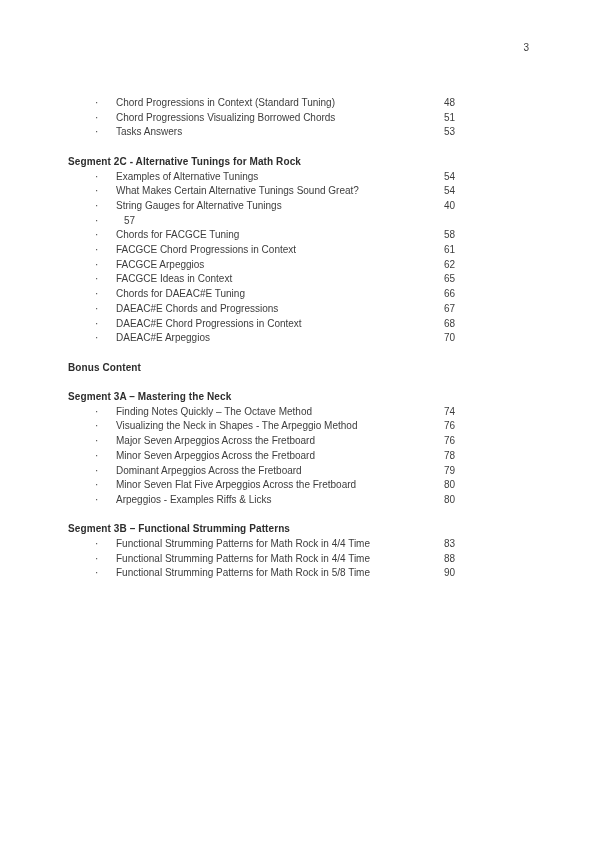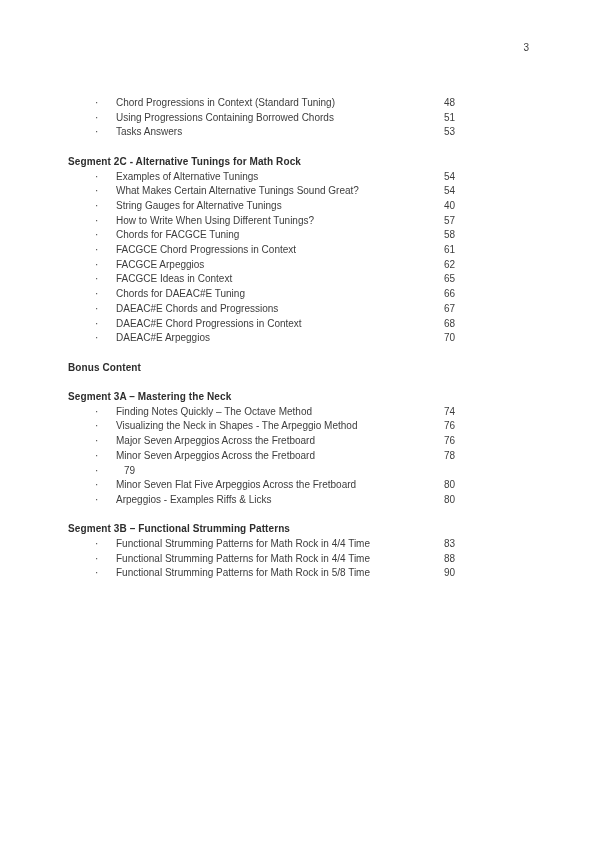--- a/index.html
+++ b/index.html
@@ -70,21 +70,21 @@
   <div class="page-number">3</div>
   <div class="toc">
       <div class="toc-section">
         <div class="toc-row">
           <span class="toc-bullet">·</span>
           <span class="toc-title">Chord Progressions in Context (Standard Tuning)</span>
           <span class="toc-page">48</span>
         </div>
         <div class="toc-row">
           <span class="toc-bullet">·</span>
-          <span class="toc-title">Using Progressions Containing Borrowed Chords</span>
+          <span class="toc-title">Chord Progressions Visualizing Borrowed Chords</span>
           <span class="toc-page">51</span>
         </div>
         <div class="toc-row">
           <span class="toc-bullet">·</span>
           <span class="toc-title">Tasks Answers</span>
           <span class="toc-page">53</span>
         </div>
       </div>
       <div class="toc-section">
         <div class="section-header">Segment 2C - Alternative Tunings for Math Rock</div>
@@ -98,21 +98,20 @@
           <span class="toc-title">What Makes Certain Alternative Tunings Sound Great?</span>
           <span class="toc-page">54</span>
         </div>
         <div class="toc-row">
           <span class="toc-bullet">·</span>
           <span class="toc-title">String Gauges for Alternative Tunings</span>
           <span class="toc-page">40</span>
         </div>
         <div class="toc-row">
           <span class="toc-bullet">·</span>
-          <span class="toc-title">How to Write When Using Different Tunings?</span>
           <span class="toc-page">57</span>
         </div>
         <div class="toc-row">
           <span class="toc-bullet">·</span>
           <span class="toc-title">Chords for FACGCE Tuning</span>
           <span class="toc-page">58</span>
         </div>
         <div class="toc-row">
           <span class="toc-bullet">·</span>
           <span class="toc-title">FACGCE Chord Progressions in Context</span>
@@ -169,20 +168,21 @@
           <span class="toc-title">Major Seven Arpeggios Across the Fretboard</span>
           <span class="toc-page">76</span>
         </div>
         <div class="toc-row">
           <span class="toc-bullet">·</span>
           <span class="toc-title">Minor Seven Arpeggios Across the Fretboard</span>
           <span class="toc-page">78</span>
         </div>
         <div class="toc-row">
           <span class="toc-bullet">·</span>
+          <span class="toc-title">Dominant Arpeggios Across the Fretboard</span>
           <span class="toc-page">79</span>
         </div>
         <div class="toc-row">
           <span class="toc-bullet">·</span>
           <span class="toc-title">Minor Seven Flat Five Arpeggios Across the Fretboard</span>
           <span class="toc-page">80</span>
         </div>
         <div class="toc-row">
           <span class="toc-bullet">·</span>
           <span class="toc-title">Arpeggios - Examples Riffs &amp; Licks</span>

